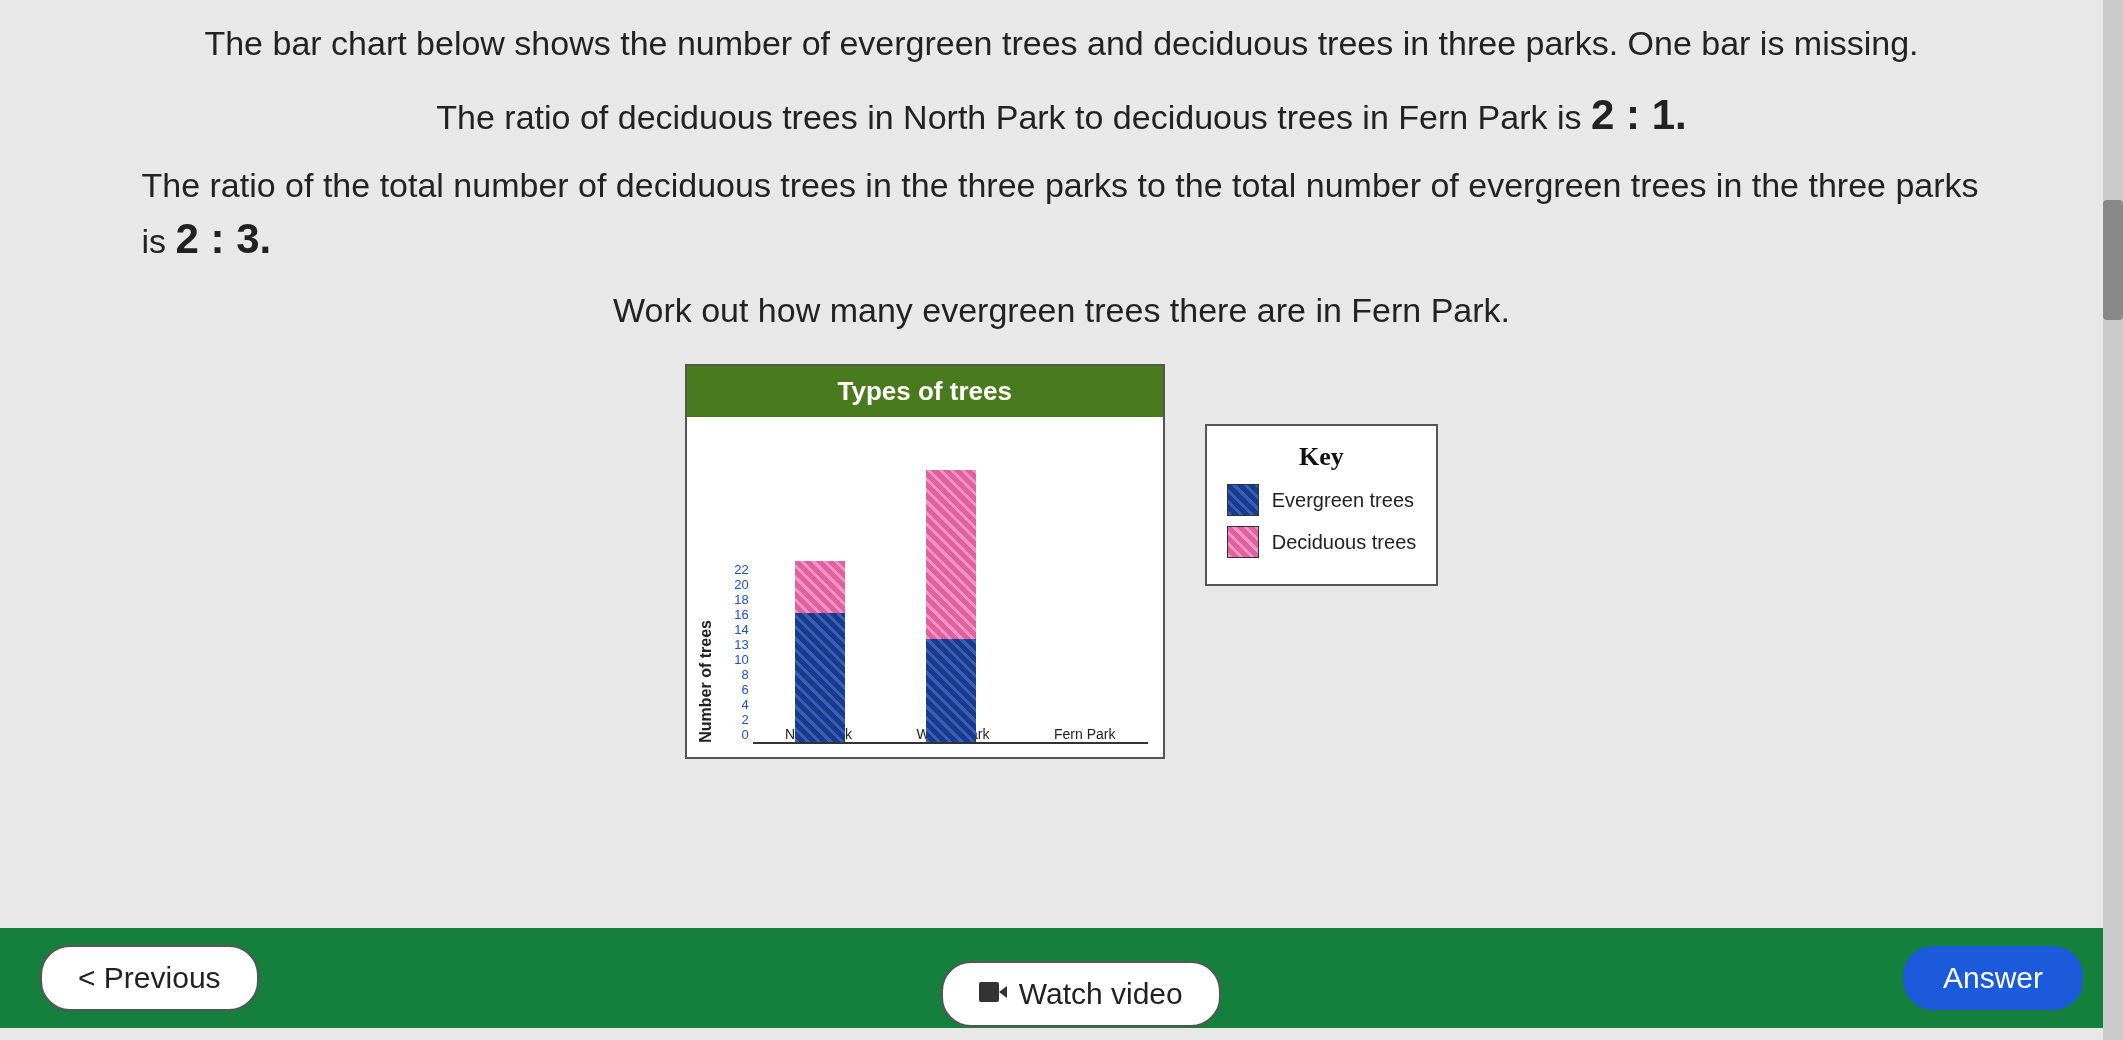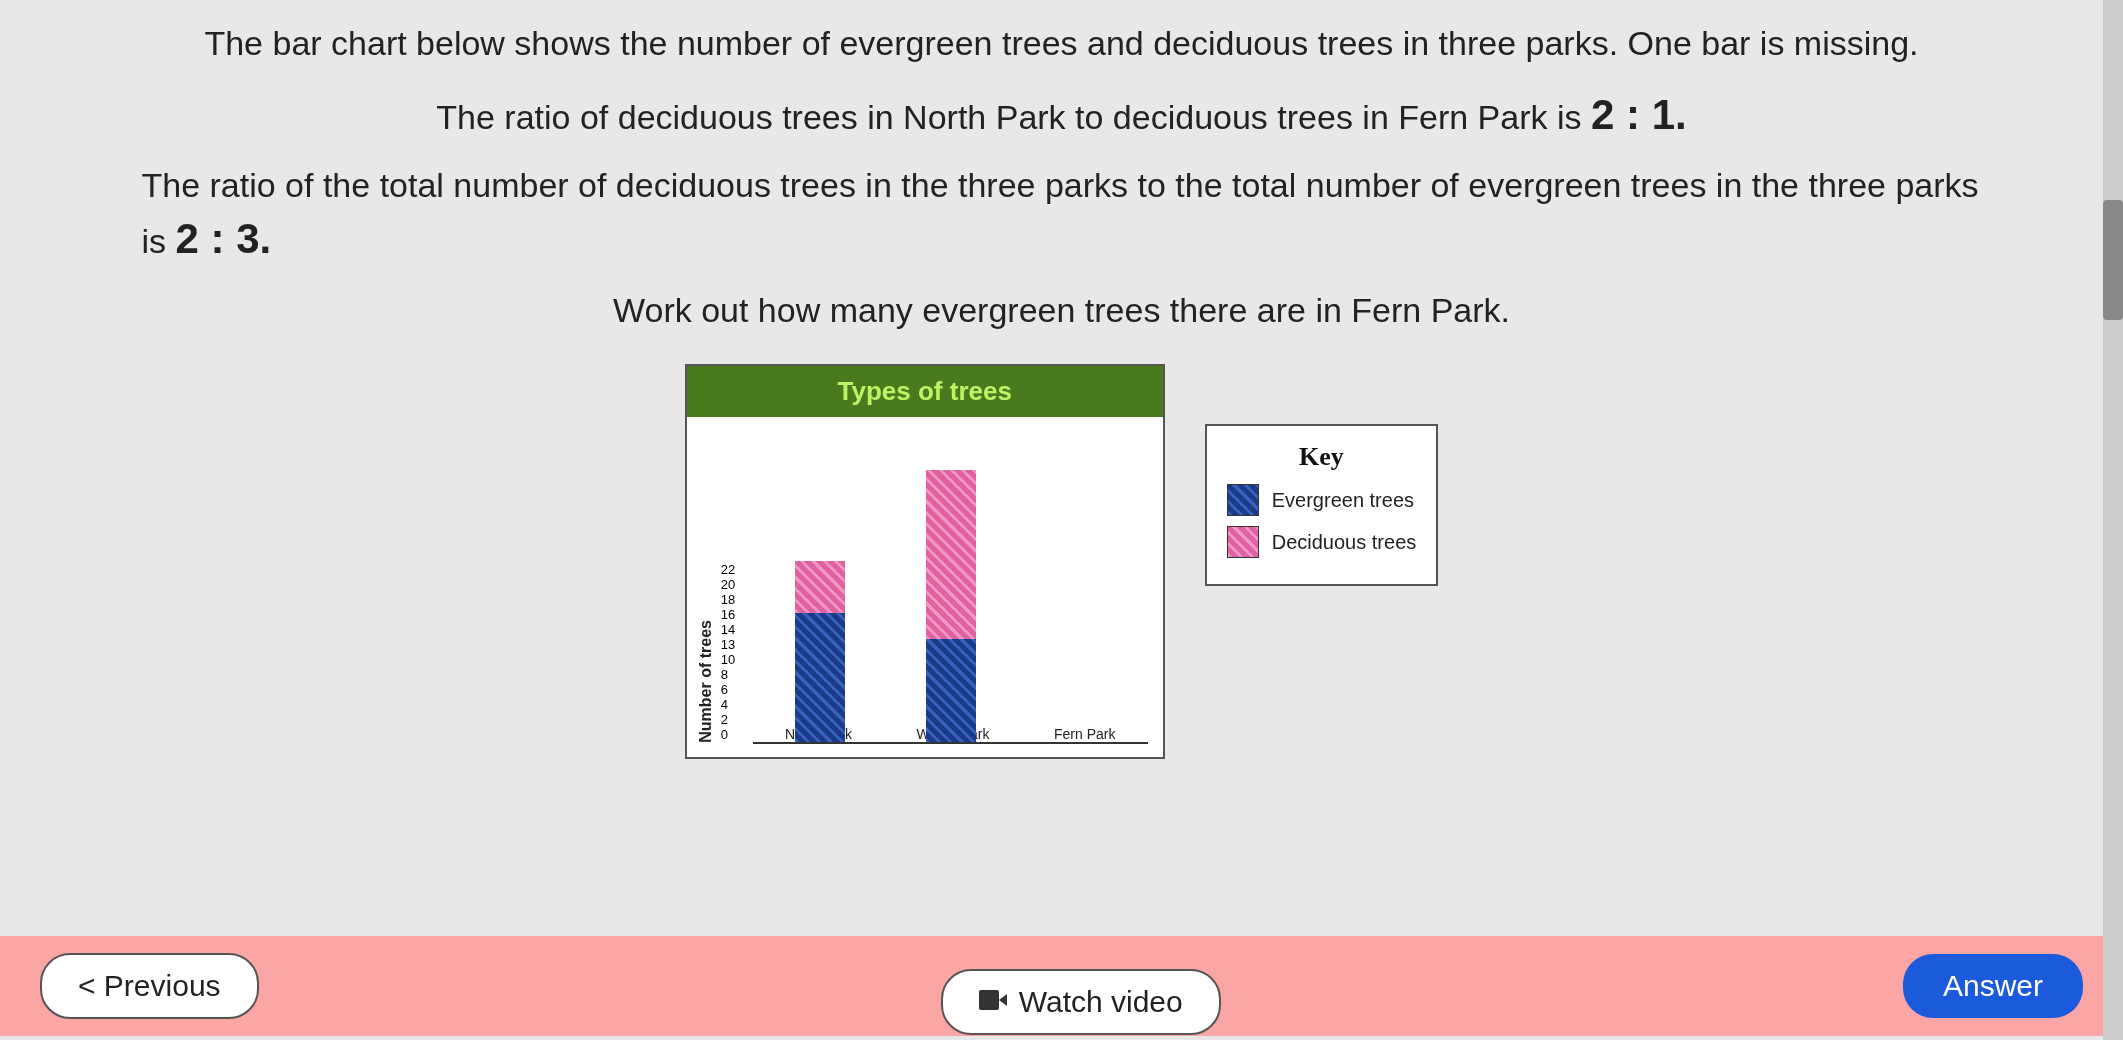--- a/index.html
+++ b/index.html
@@ -40,21 +40,21 @@
     }
 
     .chart-container {
       background: white;
       border: 2px solid #555;
       width: 480px;
     }
 
     .chart-title {
       background: #4a7a1e;
-      color: #bef264;
+      color: #ffffff;
       text-align: center;
       font-size: 26px;
       font-weight: bold;
       padding: 10px 0;
     }
 
     .chart-inner {
       padding: 10px 15px 15px 10px;
       position: relative;
       height: 340px;
@@ -85,22 +85,22 @@
       top: 0;
       bottom: 25px;
       width: 30px;
       display: flex;
       flex-direction: column-reverse;
       justify-content: space-between;
     }
 
     .y-tick {
       font-size: 13px;
-      color: #000000;
-      text-align: left;
+      color: #1d4ed8;
+      text-align: right;
       width: 28px;
     }
 
     .bars-area {
       position: absolute;
       left: 32px;
       right: 0;
       top: 0;
       bottom: 25px;
       display: flex;
@@ -239,29 +239,29 @@
     }
 
     .key-label {
       font-size: 20px;
       color: #222;
     }
 
     
     .bottom-bar {
       position: fixed;
-      bottom: 4px;
+      bottom: 12px;
       left: 0;
       right: 0;
       height: 100px;
       display: flex;
       align-items: center;
       justify-content: space-between;
       padding: 0 40px;
-      background: #fca5a5;
+      background: #15803d;
     }
 
     .btn-previous {
       border: 2px solid #555;
       background: white;
       border-radius: 30px;
       padding: 14px 36px;
       font-size: 30px;
       cursor: pointer;
       color: #222;

